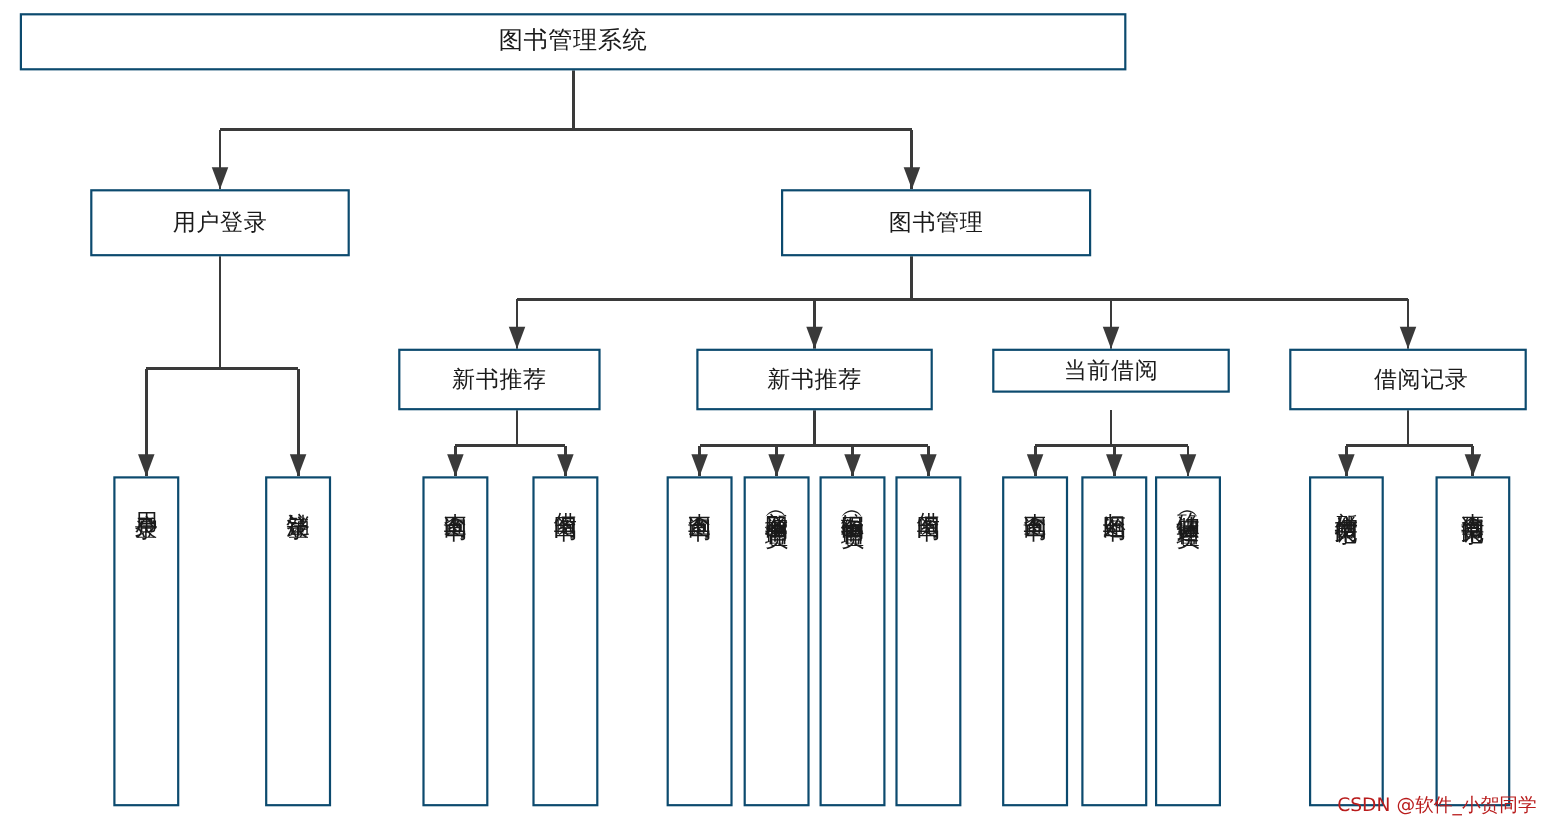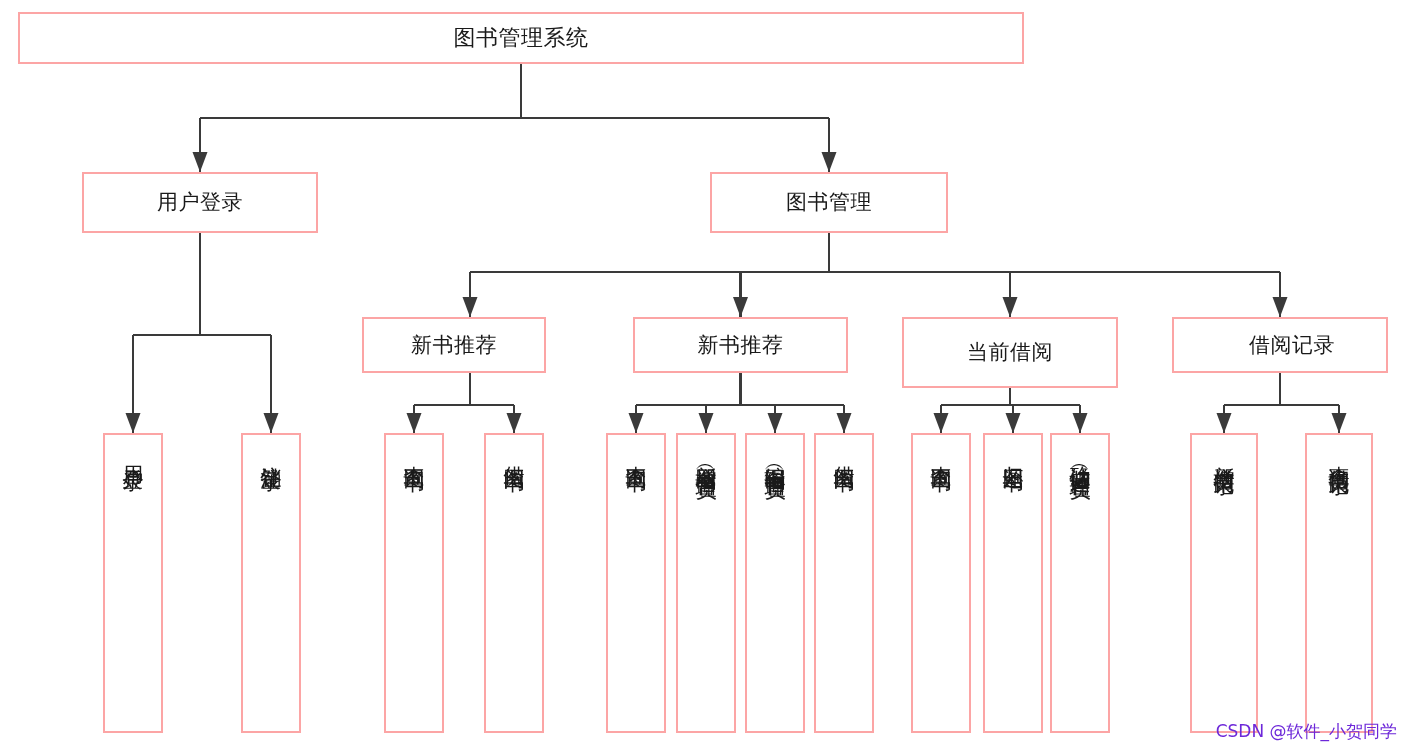--- a/index.html
+++ b/index.html
@@ -23,21 +23,21 @@
     left: 0;
     top: 0;
     width: 1405px;
     height: 747px;
     pointer-events: none;
   }
   .node {
     position: absolute;
     box-sizing: border-box;
     background: #ffffff;
-    border: 2px solid #fca5a5;
+    border: 2px solid #0c4a6e;
     display: flex;
     align-items: center;
     justify-content: center;
     color: #1a1a1a;
   }
   .node-label {
     display: block;
     text-align: center;
     line-height: 1.18;
     letter-spacing: 0.5px;
@@ -61,21 +61,21 @@
     font-size: 21px;
     line-height: 1.05;
     letter-spacing: 2px;
     white-space: nowrap;
   }
   #watermark {
     position: absolute;
     right: 8px;
     bottom: 4px;
     font-size: 17px;
-    color: #6d28d9;
+    color: #b91c1c;
     white-space: nowrap;
     user-select: none;
   }
 </style>
 </head>
 <body>
 
 <div id="diagram-root">
 
   <svg id="edge-layer" viewBox="0 0 1405 747" width="1405" height="747">
@@ -133,31 +133,31 @@
       <path d="M 1331.5 413 L 1346.5 413 L 1339 433 Z" fill="#3a3a3a"></path>
     </svg>
 
   <div class="node horiz root" id="node-root" style="left: 18px; top: 12px; width: 1006px; height: 52px;">
     <span class="node-label">图书管理系统</span>
   </div>
 
   <div class="node horiz" id="node-user_login" style="left: 82px; top: 172px; width: 236px; height: 61px;">
     <span class="node-label">用户登录</span>
   </div>
-  <div class="node horiz" id="node-book_manage" style="left: 710px; top: 172px; width: 238px; height: 61px;">
+  <div class="node horiz" id="node-book_manage" style="left: 710px; top: 172px; width: 282px; height: 61px;">
     <span class="node-label">图书管理</span>
   </div>
 
   <div class="node horiz" id="node-new_book_rec" style="left: 362px; top: 317px; width: 184px; height: 56px;">
     <span class="node-label">新书推荐</span>
   </div>
   <div class="node horiz" id="node-book_borrow" style="left: 633px; top: 317px; width: 215px; height: 56px;">
     <span class="node-label">新书推荐</span>
   </div>
-  <div class="node horiz" id="node-current_borrow" style="left: 902px; top: 317px; width: 216px; height: 71px;">
+  <div class="node horiz" id="node-current_borrow" style="left: 902px; top: 317px; width: 216px; height: 40px;">
     <span class="node-label">当前借阅</span>
   </div>
   <div class="node horiz" id="node-borrow_record" style="left: 1172px; top: 317px; width: 216px; height: 56px; padding-left: 24px;">
     <span class="node-label">借阅记录</span>
   </div>
 
   <div id="leaf-container">
       <div class="node leaf" id="node-leaf-user-login" style="left: 103px; top: 433px; width: 60px; height: 300px;">
         <span class="node-label">用户登录</span>
       </div>

